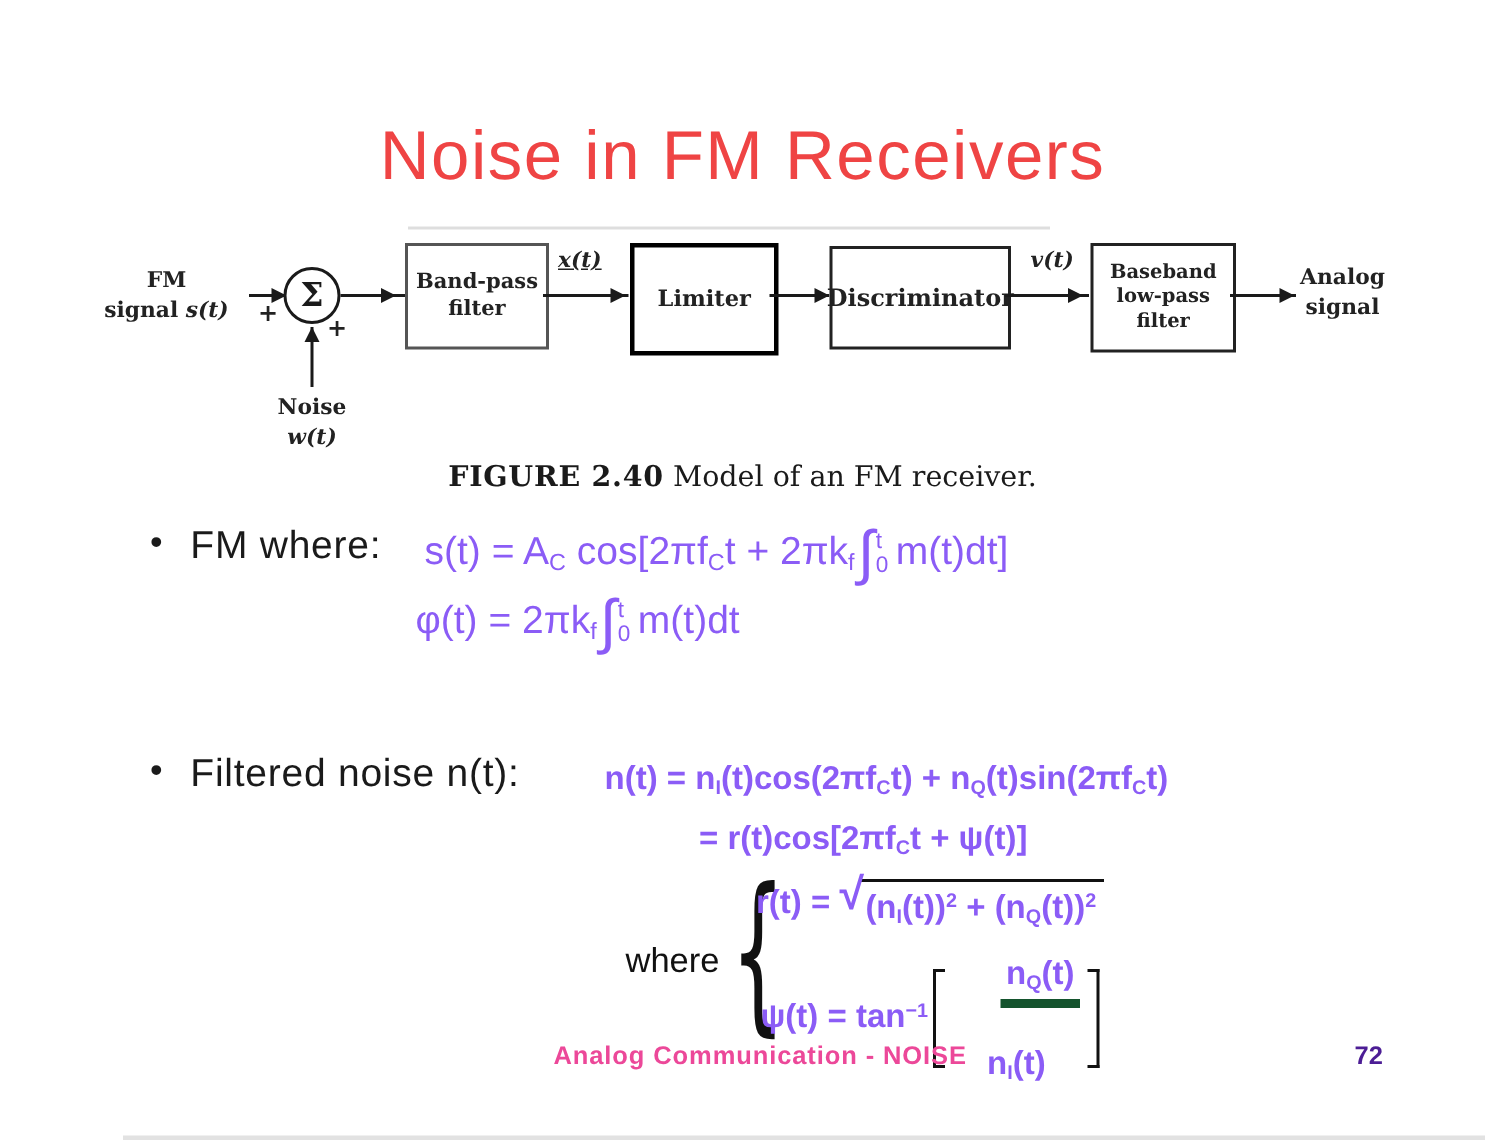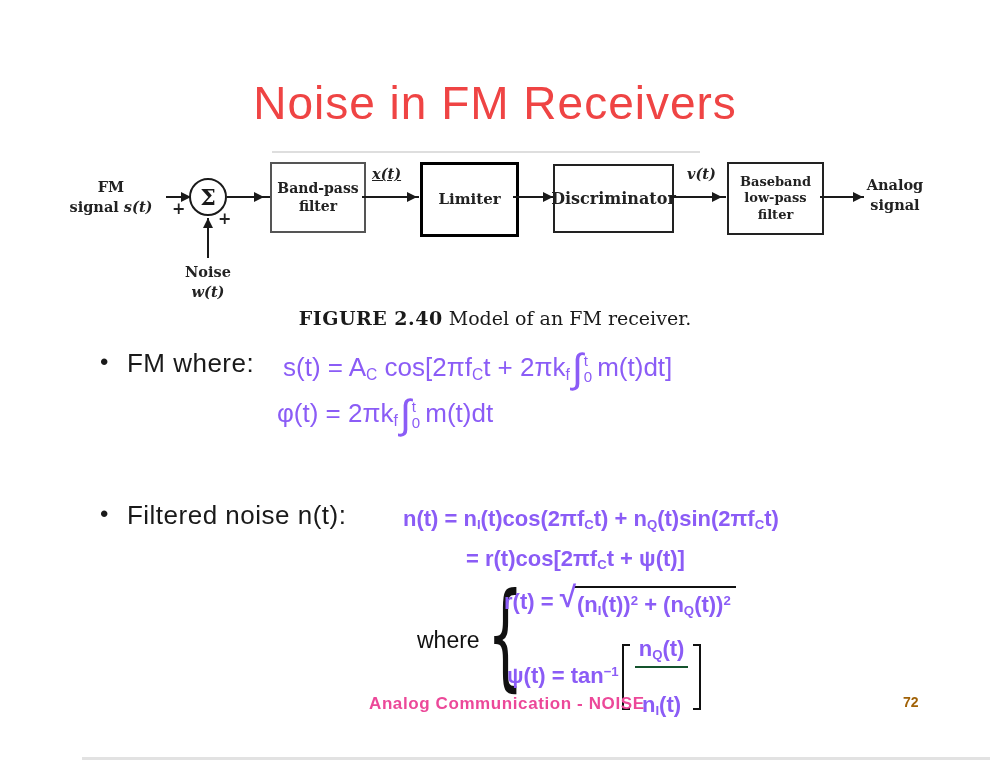--- a/index.html
+++ b/index.html
@@ -50,35 +50,35 @@
   .tk-b{font-size:60%;vertical-align:-0.25em;}
   .tk-p{font-size:60%;vertical-align:0.55em;}
   .tk-int{display:inline-flex;align-items:center;vertical-align:middle;margin:0 2px;}
   .int-sym{font-size:1.55em;line-height:.9;font-weight:400;}
   .int-bnd{display:inline-flex;flex-direction:column;font-size:.58em;line-height:1.05;margin:0 3px 0 1px;}
   .tk-sqrt{display:inline-flex;vertical-align:middle;align-items:flex-start;}
   .sqrt-sym{font-size:1.35em;line-height:1;transform:translateY(-4px);margin-right:-2px;}
   .sqrt-rad{border-top:2px solid #111;padding:2px 5px 0 3px;}
   .tk-frac{display:inline-flex;flex-direction:column;align-items:center;vertical-align:middle;
            text-align:center;margin:0 3px;}
-  .frac-num{border-bottom:2px solid #14532d;padding:0 4px 2px;}
+  .frac-num{border-bottom:6px solid #14532d;padding:0 4px 2px;margin-left:32px;}
   .frac-den{padding-top:10px;margin-top:12px;}
   .tk-lb,.tk-rb{display:inline-block;width:6px;height:62px;vertical-align:middle;
                 border-top:2px solid #111;border-bottom:2px solid #111;}
   .tk-lb{border-left:2px solid #111;margin:0 2px 0 3px;}
   .tk-rb{border-right:2px solid #111;margin-left:2px;}
 
   .where{position:absolute;left:417px;top:627px;font-size:23px;color:#111;}
   .brace{position:absolute;left:487px;top:578px;font-family:"DejaVu Sans",sans-serif;
          font-size:115px;line-height:1;color:#111;transform:scaleX(.5);transform-origin:left top;}
 
   
   .footer-left{position:absolute;left:369px;top:694px;font-size:17px;font-weight:bold;
                letter-spacing:.6px;color:#ec4899;}
-  .footer-page{position:absolute;left:903px;top:694px;font-size:14px;font-weight:bold;color:#a16207;}
+  .footer-page{position:absolute;left:903px;top:694px;font-size:17px;font-weight:bold;color:#4c1d95;}
   .bottom-strip{position:absolute;left:82px;top:757px;width:908px;height:3px;background:#e2e2e2;}
 </style>
 </head>
 <body>
 
 <div id="slide">
 
   <div class="title">Noise in FM Receivers</div>
 
   <div>

